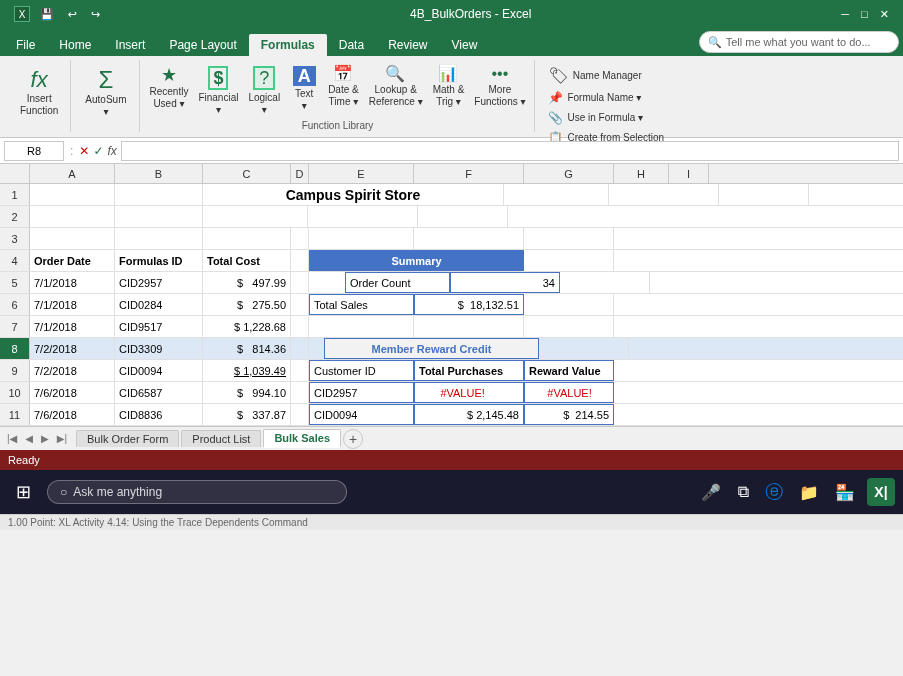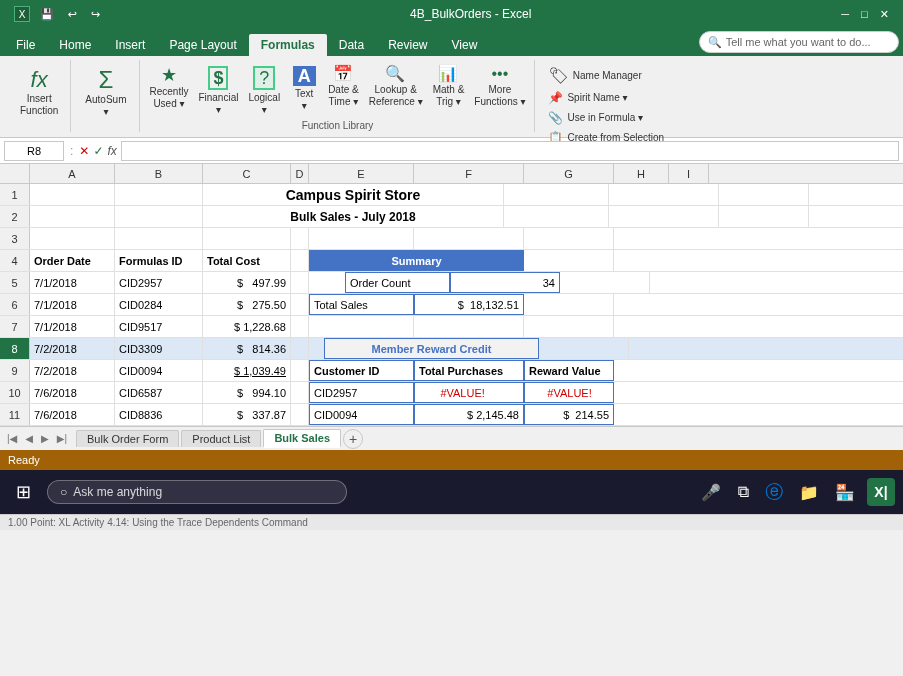--- a/index.html
+++ b/index.html
@@ -252,21 +252,21 @@
       border: 1px solid #c8c8c8;
       display: flex; align-items: center; justify-content: center;
       font-size: 14px; cursor: pointer; color: #555;
       border-radius: 50%;
     }
     .sheet-nav { display: flex; gap: 2px; margin-right: 4px; font-size: 10px; color: #777; }
     .sheet-nav-btn { cursor: pointer; padding: 1px 3px; }
 
     
     .status-bar {
-      background: #a16207;
+      background: #7f1d1d;
       color: white;
       height: 20px;
       display: flex;
       align-items: center;
       padding: 8px 8px;
       font-size: 11px;
     }
 
     
     .taskbar {
@@ -421,21 +421,21 @@
   </div>
 
   <div class="ribbon-group">
     <div class="ribbon-group-items" style="flex-direction:column;gap:2px;align-items:flex-start;">
       <div class="ribbon-btn" style="flex-direction:row;gap:4px;min-width:auto;">
         <span style="font-size:16px;">🏷</span>
         <span class="ribbon-btn-label">Name Manager</span>
       </div>
       <div class="ribbon-btn" style="flex-direction:row;gap:4px;min-width:auto;font-size:10px;">
         <span style="font-size:12px;">📌</span>
-        <span class="ribbon-btn-label">Spirit Name ▾</span>
+        <span class="ribbon-btn-label">Formula Name ▾</span>
       </div>
       <div class="ribbon-btn" style="flex-direction:row;gap:4px;min-width:auto;font-size:10px;">
         <span style="font-size:12px;">📎</span>
         <span class="ribbon-btn-label">Use in Formula ▾</span>
       </div>
       <div class="ribbon-btn" style="flex-direction:row;gap:4px;min-width:auto;font-size:10px;">
         <span style="font-size:12px;">📋</span>
         <span class="ribbon-btn-label">Create from Selection</span>
       </div>
     </div>
@@ -476,21 +476,20 @@
     <div class="cell bold" style="width:301px;font-size:14px;font-weight:bold;justify-content:center;display:flex;align-items:center;">Campus Spirit Store</div>
     <div class="cell" style="width:105px;"></div>
     <div class="cell" style="width:110px;"></div>
     <div class="cell" style="width:90px;"></div>
   </div>
 
   <div class="row">
     <div class="row-header">2</div>
     <div class="cell" style="width:85px;"></div>
     <div class="cell" style="width:88px;"></div>
-    <div class="cell bold" style="width:301px;font-size:12px;font-weight:bold;justify-content:center;display:flex;align-items:center;">Bulk Sales - July 2018</div>
     <div class="cell" style="width:105px;"></div>
     <div class="cell" style="width:110px;"></div>
     <div class="cell" style="width:90px;"></div>
   </div>
 
   <div class="row">
     <div class="row-header">3</div>
     <div class="cell" style="width:85px;"></div>
     <div class="cell" style="width:88px;"></div>
     <div class="cell" style="width:88px;"></div>
@@ -552,21 +551,21 @@
     <div class="cell" style="width:215px;background:#f2f2f2;color:#4472c4;font-weight:bold;justify-content:center;display:flex;align-items:center;border:1px solid #4472c4;margin-left:15px;">Member Reward Credit</div>
     <div class="cell" style="width:90px;background:#dce8f5;"></div>
   </div>
 
   <div class="row">
     <div class="row-header">9</div>
     <div class="cell" style="width:85px;">7/2/2018</div>
     <div class="cell" style="width:88px;">CID0094</div>
     <div class="cell right" style="width:88px;justify-content:flex-end;text-decoration:underline;">$ 1,039.49</div>
     <div class="cell" style="width:18px;"></div>
-    <div class="cell bold" style="width:105px;font-weight:bold;border:1px solid #4472c4;">Customer ID</div>
+    <div class="cell bold" style="width:105px;font-weight:normal;border:1px solid #4472c4;">Customer ID</div>
     <div class="cell bold" style="width:110px;font-weight:bold;border:1px solid #4472c4;">Total Purchases</div>
     <div class="cell bold" style="width:90px;font-weight:bold;border:1px solid #4472c4;">Reward Value</div>
   </div>
 
   <div class="row">
     <div class="row-header">10</div>
     <div class="cell" style="width:85px;">7/6/2018</div>
     <div class="cell" style="width:88px;">CID6587</div>
     <div class="cell right" style="width:88px;justify-content:flex-end;">$ &nbsp;&nbsp;994.10</div>
     <div class="cell" style="width:18px;"></div>

